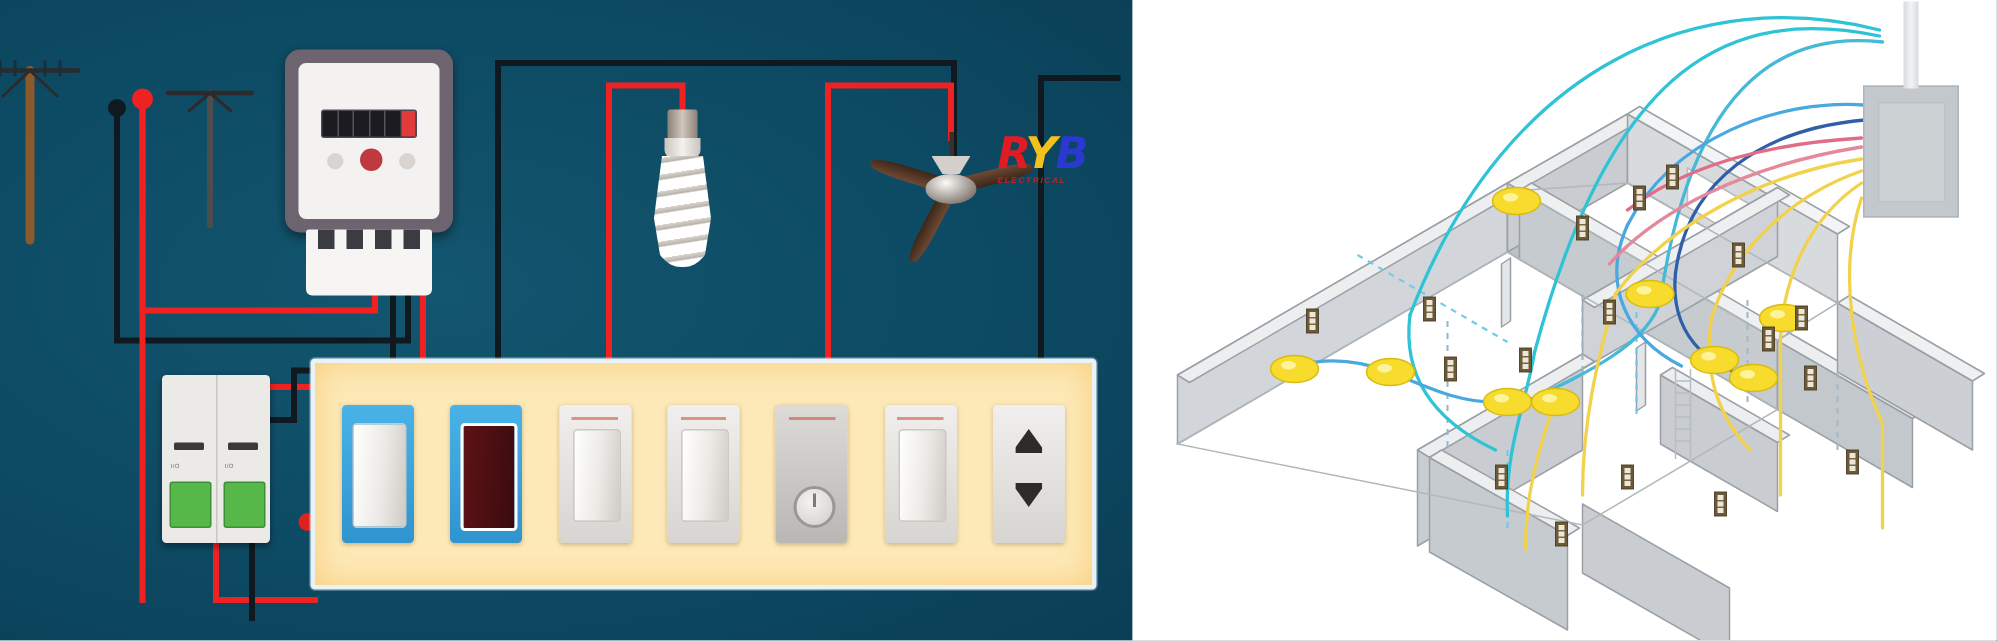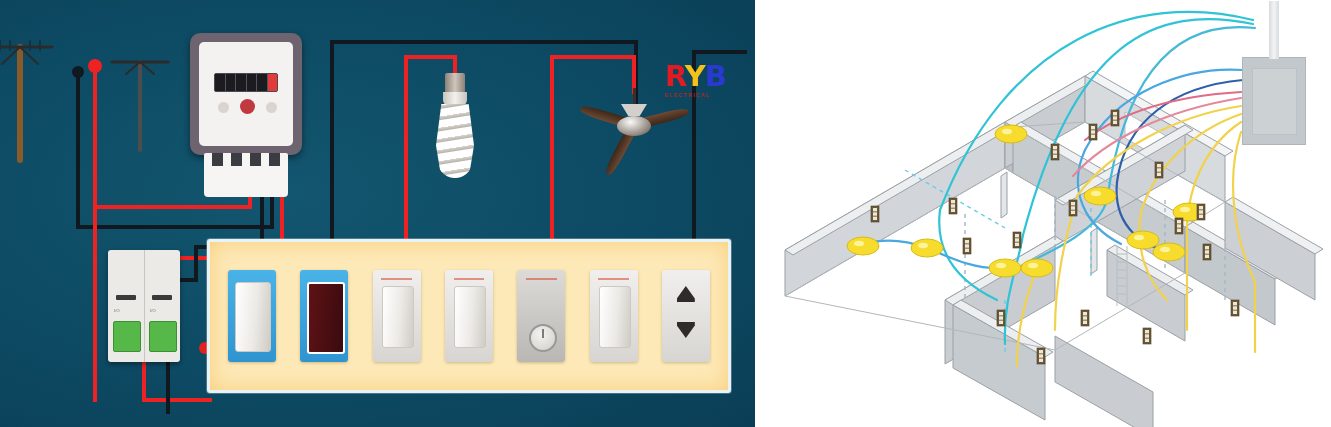--- a/index.html
+++ b/index.html
@@ -81,21 +81,21 @@
   .rocker.dark{background:linear-gradient(95deg,#5e1216,#3a0b0e);border:2px solid #fff;}
   .regknob{position:absolute;left:50%;top:54px;margin-left:-12px;width:24px;height:24px;
     border-radius:50%;border:2px solid #9a9894;background:radial-gradient(circle at 40% 35%,#f4f3f1,#cfcdc9);}
   .regknob::after{content:"";position:absolute;left:50%;top:3px;width:2px;height:9px;margin-left:-1px;background:#7d7b77;}
   .sockhole{position:absolute;left:50%;margin-left:-9px;width:18px;height:16px;background:#2e2b28;}
   .sockhole.a{top:16px;clip-path:polygon(50% 0,100% 78%,100% 100%,0 100%,0 78%);}
   .sockhole.b{top:52px;clip-path:polygon(0 0,100% 0,100% 22%,50% 100%,0 22%);}
   .redline{position:absolute;left:18%;top:8px;width:64%;height:2px;background:#d8432e;opacity:.55;}
 
   
-  #logo{position:absolute;left:665px;top:62px;width:76px;height:40px;}
+  #logo{position:absolute;left:665px;top:88px;width:76px;height:40px;font-style:italic;}
   #logo .word{font-family:"DejaVu Sans",sans-serif;font-weight:bold;font-size:29px;
     letter-spacing:-1px;line-height:1;}
   #logo .l1{color:#e01b24;} #logo .l2{color:#f2c11b;} #logo .l3{color:#2a39cf;}
   #logo .sub{margin-top:1px;font-size:5.5px;letter-spacing:1.1px;color:#b2282a;font-weight:bold;}
 
   
   #right-panel{position:absolute;left:755px;top:0;width:576px;height:427px;background:#ffffff;overflow:hidden;}
   #dbox{position:absolute;left:487px;top:57px;width:62px;height:86px;
     background:#c3c8cc;border:1px solid #b0b5ba;}
   #dbox .inner{position:absolute;left:9px;top:10px;right:8px;bottom:9px;

